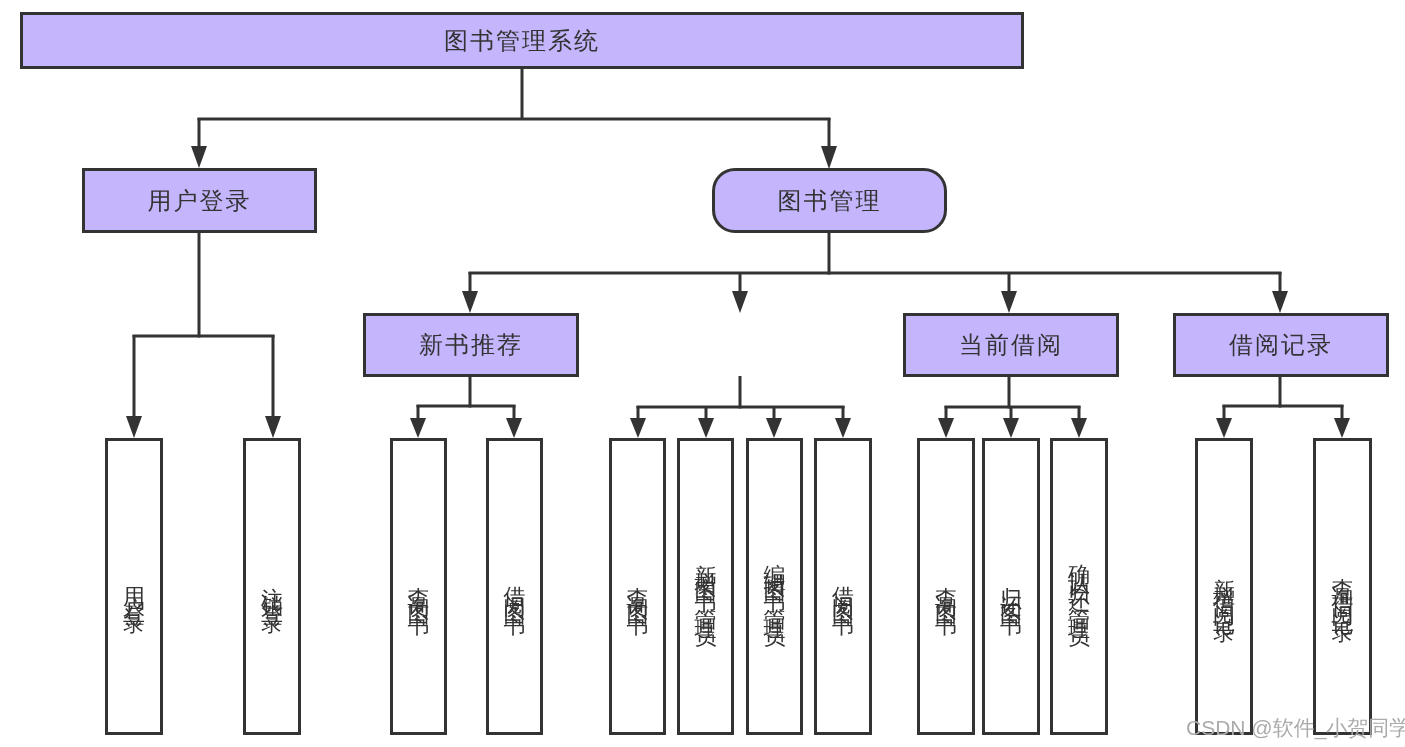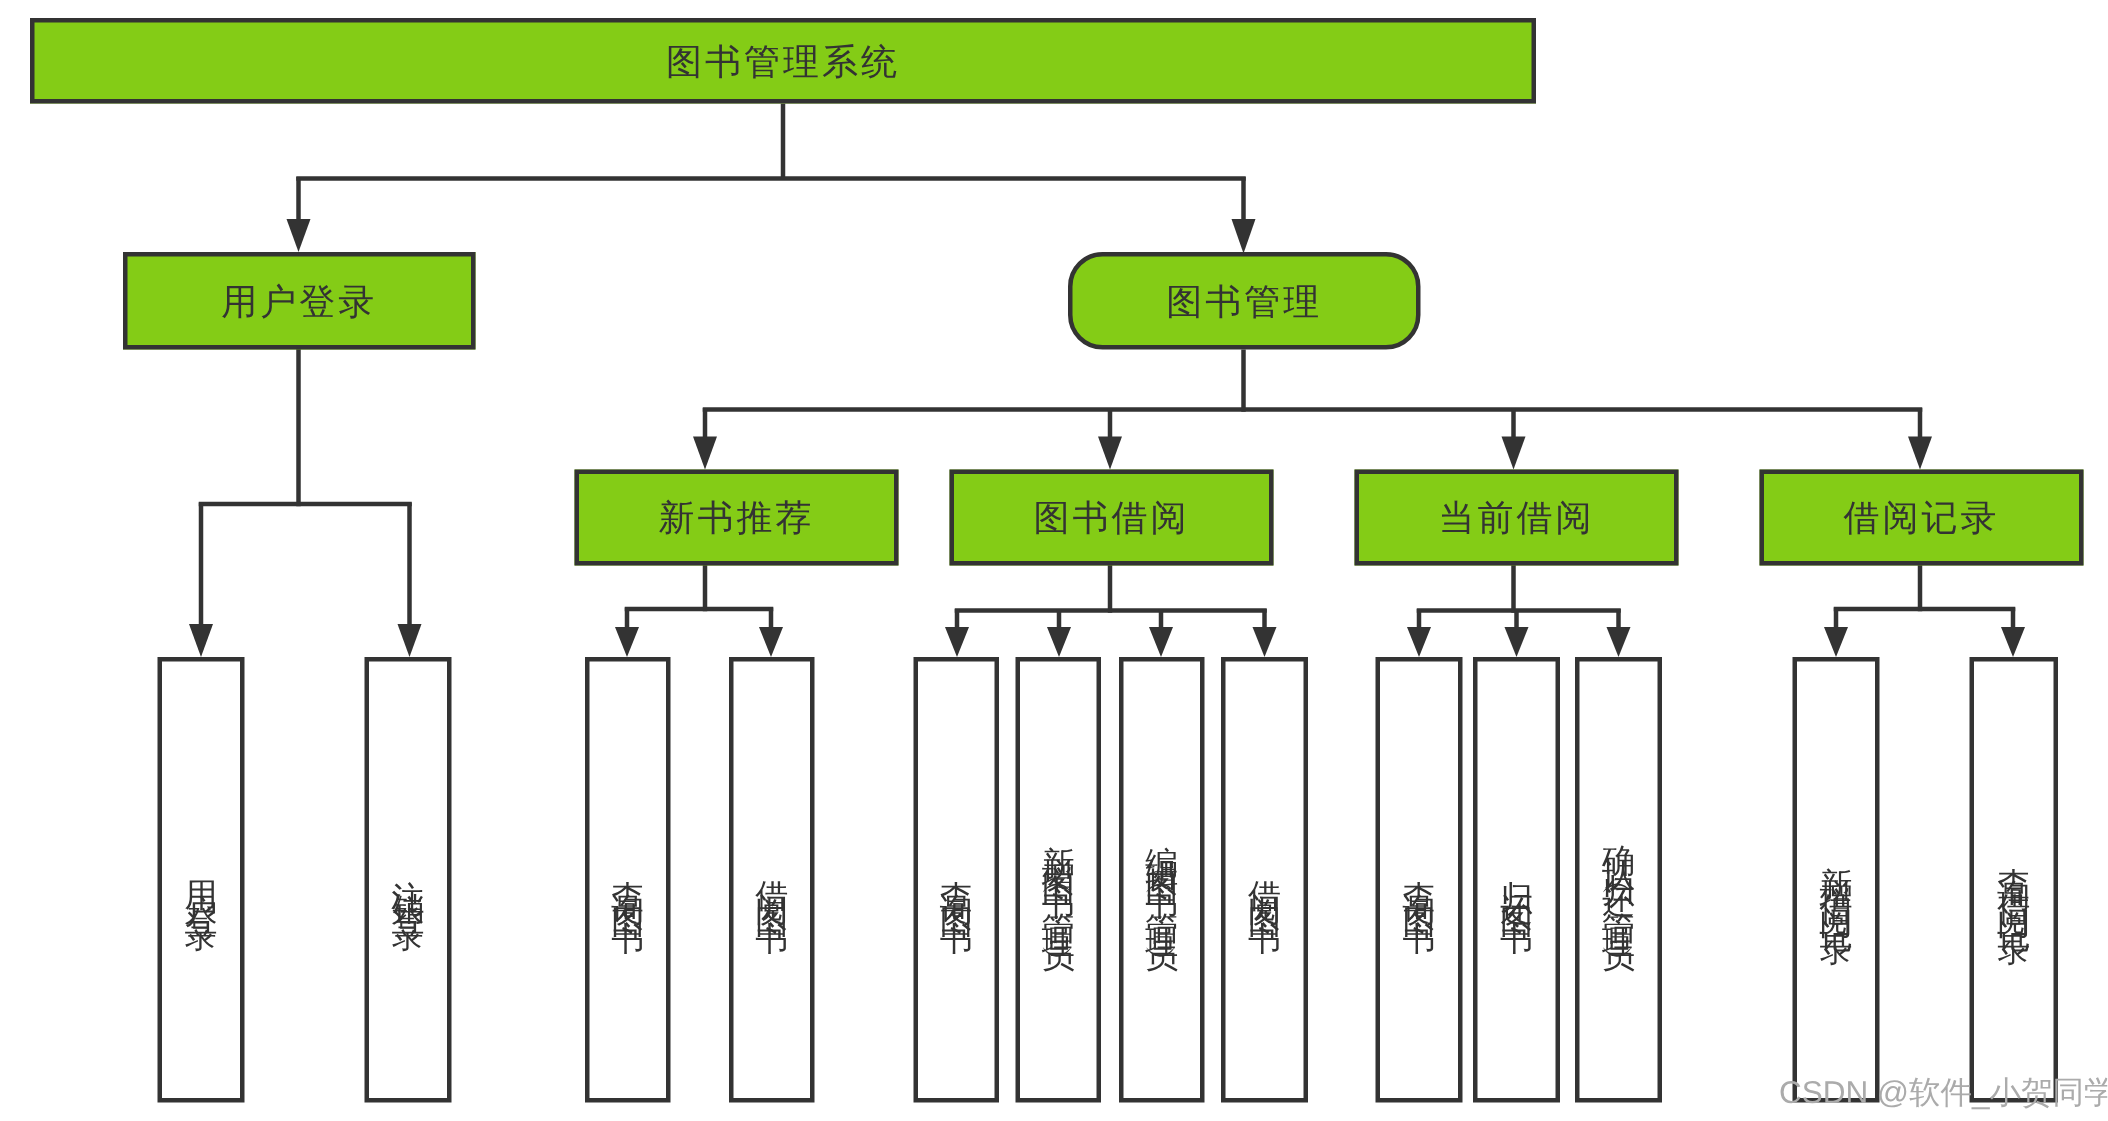--- a/index.html
+++ b/index.html
@@ -9,21 +9,21 @@
     background:#ffffff;
     overflow:hidden;
     font-family:"Liberation Sans","DejaVu Sans",sans-serif;
     color:#333333;
   }
   .connectors{position:absolute;left:0;top:0;width:1405px;height:747px;z-index:1;}
   .node{
     position:absolute;
     box-sizing:border-box;
     border:3px solid #333333;
-    background:#84cc16;
+    background:#c4b5fd;
     display:flex;align-items:center;justify-content:center;
     font-size:24px;letter-spacing:2px;
     color:#333333;
     z-index:2;
     white-space:nowrap;
   }
   .node.root{left:20px;top:12px;width:1004px;height:57px;}
   .node.lvl2{top:168px;width:235px;height:65px;}
   .node.lvl3{top:313px;width:216px;height:64px;}
   .vnode{
@@ -122,22 +122,21 @@
       <polygon points="1216,418 1232,418 1224,438"></polygon>
       <polygon points="1334,418 1350,418 1342,438"></polygon>
     </g>
   </svg>
 
   <div class="node root">图书管理系统</div>
 
   <div class="node lvl2" style="left:82px;">用户登录</div>
   <div class="node lvl2" style="left:712px;border-radius:23px;">图书管理</div>
 
-  <div class="node lvl3" style="left:383px;">新书推荐</div>
-  <div class="node lvl3" style="left:633px;">图书借阅</div>
+  <div class="node lvl3" style="left:363px;">新书推荐</div>
   <div class="node lvl3" style="left:903px;">当前借阅</div>
   <div class="node lvl3" style="left:1173px;">借阅记录</div>
 
   <div class="vnode" style="left:105px;width:58px;">
     <span>用户登录</span>
   </div>
   <div class="vnode" style="left:243px;width:58px;">
     <span>注销登录</span>
   </div>
 

